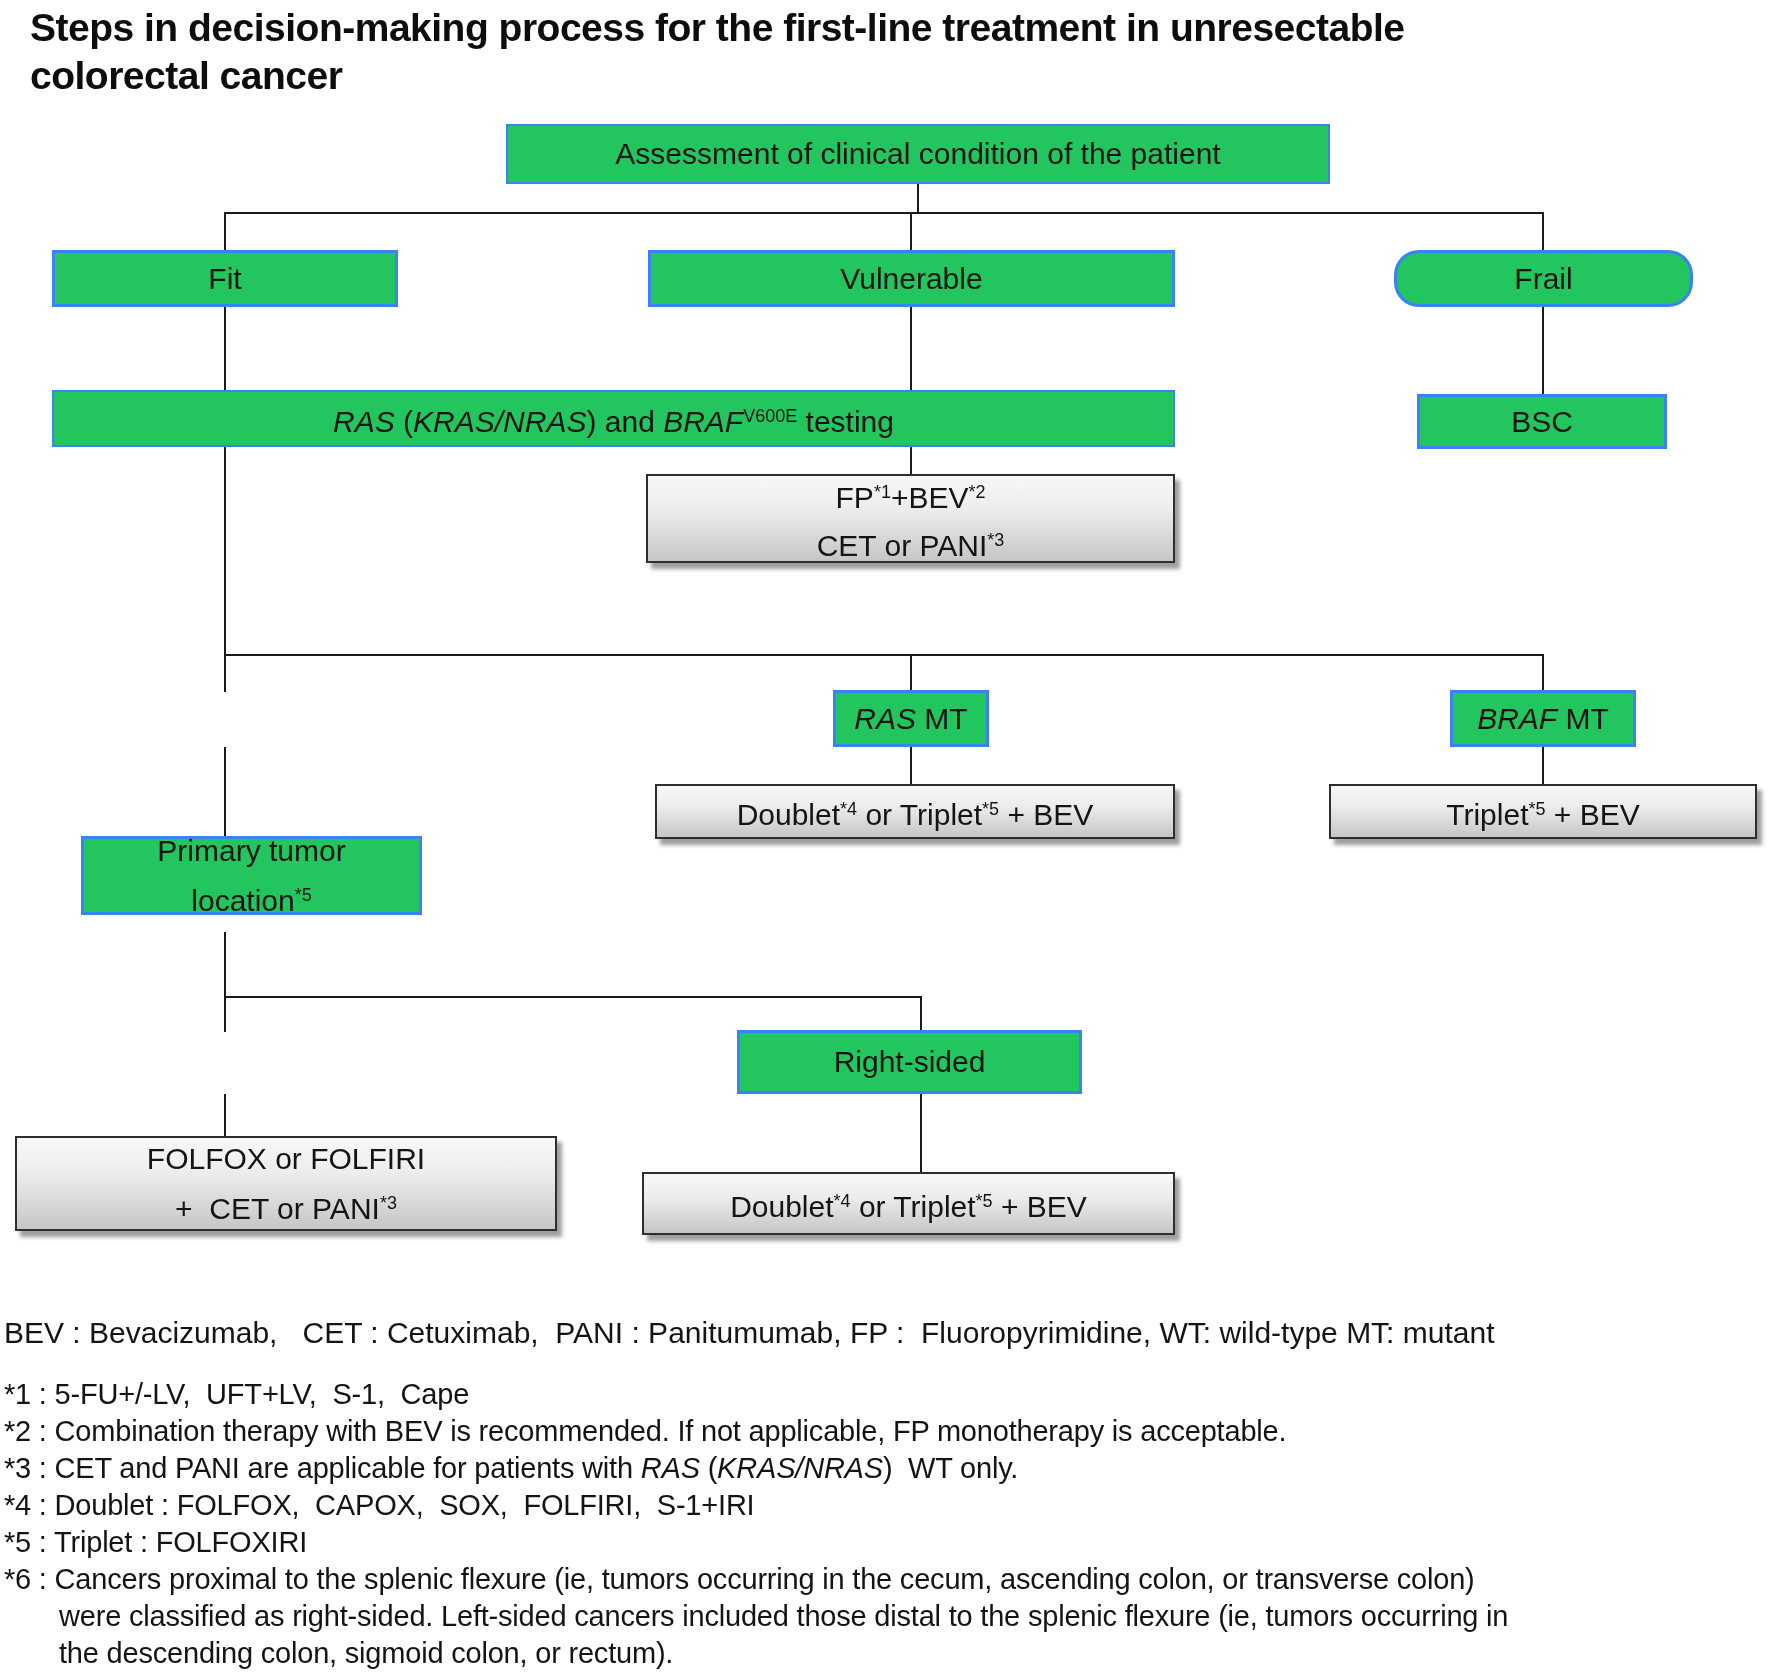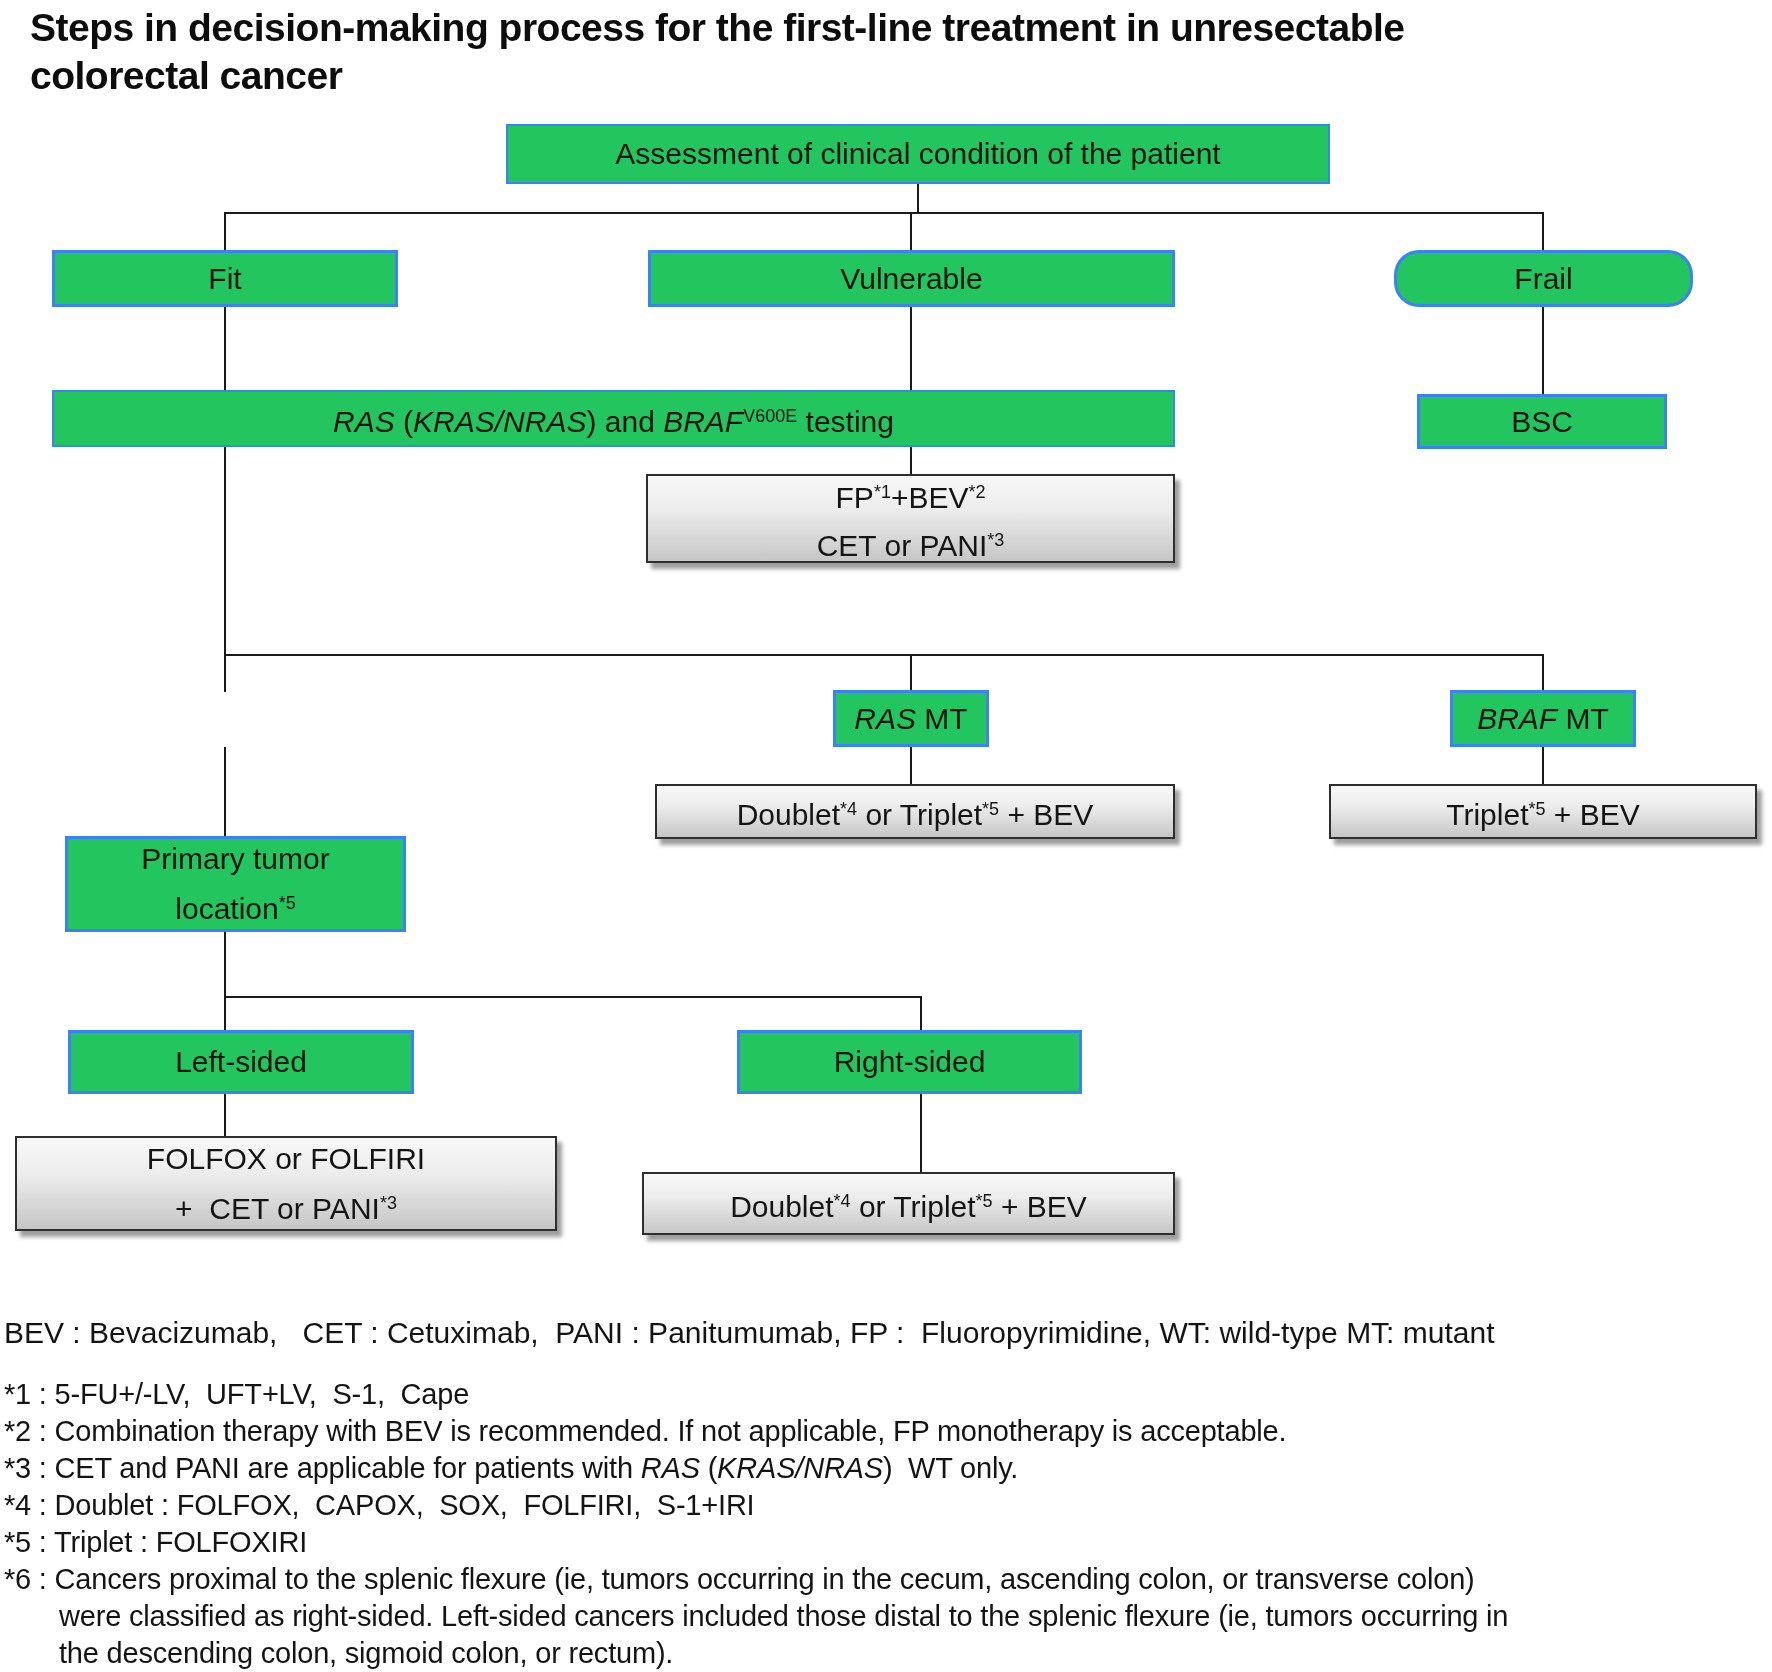--- a/index.html
+++ b/index.html
@@ -64,22 +64,21 @@
   <div class="line" style="left:920px;top:1094px;width:2px;height:80px;"></div>
 
   <div class="box" style="left:506px;top:124px;width:824px;height:60px;border-width:2px;"><div><span>Assessment of clinical condition of the patient</span></div></div>
   <div class="box" style="left:52px;top:250px;width:346px;height:57px;"><div><span>Fit</span></div></div>
   <div class="box" style="left:648px;top:250px;width:527px;height:57px;"><div><span>Vulnerable</span></div></div>
   <div class="box" style="left:1394px;top:250px;width:299px;height:57px;border-radius:25px;"><div><span>Frail</span></div></div>
   <div class="box" style="left:52px;top:390px;width:1123px;height:57px;border-width:2px;"><div><span class="i">RAS</span><span> (</span><span class="i">KRAS/NRAS</span><span>) and </span><span class="i">BRAF</span><span class="sup">V600E</span><span> testing</span></div></div>
   <div class="box" style="left:1417px;top:394px;width:250px;height:55px;"><div><span>BSC</span></div></div>
   <div class="box" style="left:833px;top:690px;width:156px;height:57px;"><div><span class="i">RAS</span><span> MT</span></div></div>
   <div class="box" style="left:1450px;top:690px;width:186px;height:57px;"><div><span class="i">BRAF</span><span> MT</span></div></div>
-  <div class="box" style="left:65px;top:836px;width:341px;height:96px;line-height:44px;"><div><span>Primary tumor</span></div><div><span>location</span><span class="sup">*5</span></div></div>
-  <div class="box" style="left:68px;top:1030px;width:346px;height:64px;"><div><span>Left-sided</span></div></div>
+  <div class="box" style="left:81px;top:836px;width:341px;height:79px;line-height:44px;"><div><span>Primary tumor</span></div><div><span>location</span><span class="sup">*5</span></div></div>
   <div class="box" style="left:737px;top:1030px;width:345px;height:64px;"><div><span>Right-sided</span></div></div>
 
   <div class="box gray" style="left:646px;top:474px;width:529px;height:89px;line-height:42px;"><div><span>FP</span><span class="sup">*1</span><span>+BEV</span><span class="sup">*2</span></div><div><span>CET or PANI</span><span class="sup">*3</span></div></div>
   <div class="box gray" style="left:655px;top:784px;width:520px;height:55px;"><div><span>Doublet</span><span class="sup">*4</span><span> or Triplet</span><span class="sup">*5</span><span> + BEV</span></div></div>
   <div class="box gray" style="left:1329px;top:784px;width:428px;height:55px;"><div><span>Triplet</span><span class="sup">*5</span><span> + BEV</span></div></div>
   <div class="box gray" style="left:15px;top:1136px;width:542px;height:95px;line-height:44px;"><div><span>FOLFOX or FOLFIRI</span></div><div><span>+  CET or PANI</span><span class="sup">*3</span></div></div>
   <div class="box gray" style="left:642px;top:1172px;width:533px;height:63px;"><div><span>Doublet</span><span class="sup">*4</span><span> or Triplet</span><span class="sup">*5</span><span> + BEV</span></div></div>
 
   <div class="legend">BEV : Bevacizumab,   CET : Cetuximab,  PANI : Panitumumab, FP :  Fluoropyrimidine, WT: wild-type MT: mutant</div>
   <div class="footnotes"><div><span>*1 : 5-FU+/-LV,  UFT+LV,  S-1,  Cape</span></div><div><span>*2 : Combination therapy with BEV is recommended. If not applicable, FP monotherapy is acceptable.</span></div><div><span>*3 : CET and PANI are applicable for patients with </span><span class="i">RAS</span><span> (</span><span class="i">KRAS/NRAS</span><span>)  WT only.</span></div><div><span>*4 : Doublet : FOLFOX,  CAPOX,  SOX,  FOLFIRI,  S-1+IRI</span></div><div><span>*5 : Triplet : FOLFOXIRI</span></div><div><span>*6 : Cancers proximal to the splenic flexure (ie, tumors occurring in the cecum, ascending colon, or transverse colon)</span></div><div><span>       were classified as right-sided. Left-sided cancers included those distal to the splenic flexure (ie, tumors occurring in</span></div><div><span>       the descending colon, sigmoid colon, or rectum).</span></div></div>

